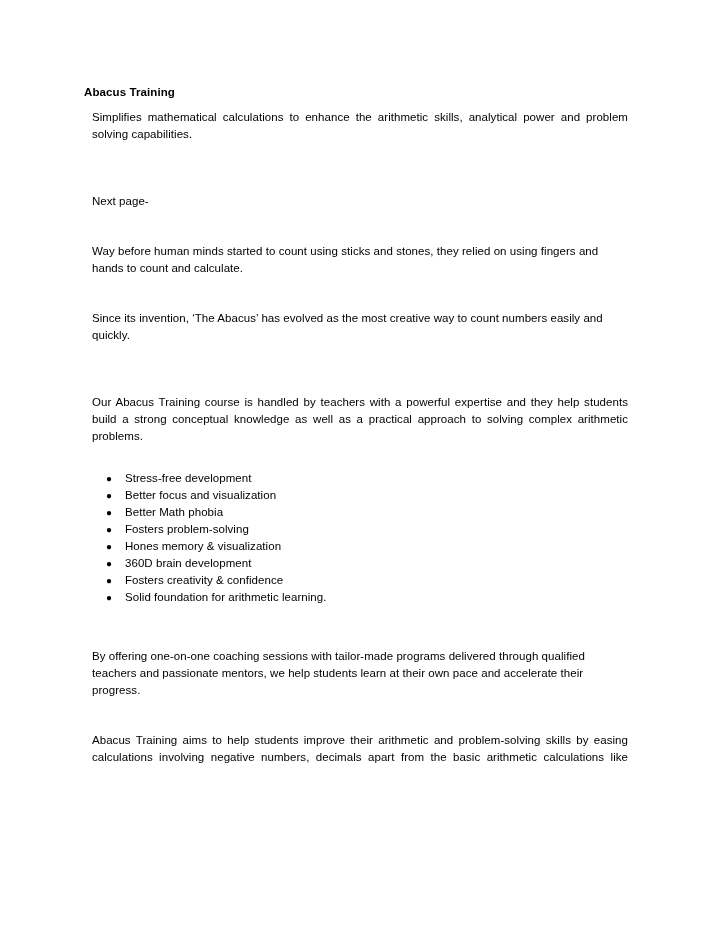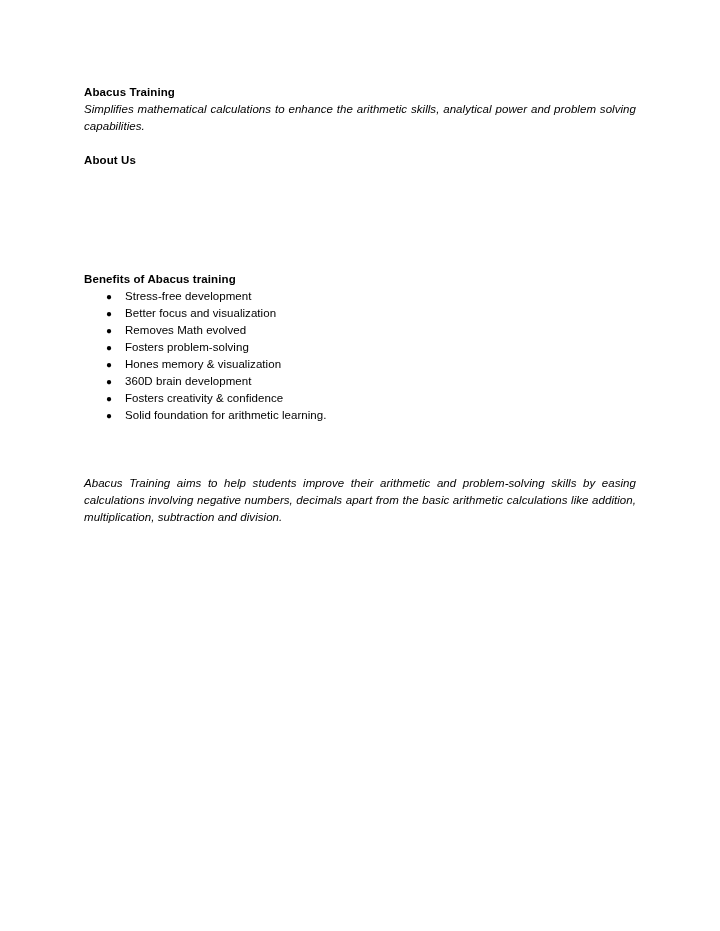--- a/index.html
+++ b/index.html
@@ -31,23 +31,22 @@
     font-weight: bold;
     line-height: 17px;
     margin: 0;
     text-align: left;
     letter-spacing: 0.1px;
   }
   .para {
     font-size: 11.5px;
     font-weight: normal;
     line-height: 17px;
-    margin: 0;
+    margin: 8px;
     letter-spacing: 0.05px;
-    font-style: italic;
   }
   .para.justify {
     text-align: justify;
     text-justify: inter-word;
   }
   .para.left {
     text-align: left;
   }
   .spacer {
     height: 17px;
@@ -85,53 +84,55 @@
 <body>
 
 <div class="page">
   <div class="content">
 
     <h2 class="heading">Abacus Training</h2>
     <p class="para justify">Simplifies mathematical calculations to enhance the arithmetic skills, analytical power and problem solving capabilities.</p>
 
     <div class="spacer"></div>
 
-    <h2 class="heading">About Us</h2>
+
+    <div class="spacer"></div>
+
+    <p class="para left">Next page-</p>
+
+    <div class="spacer"></div>
+
+    <p class="para left">Way before human minds started to count using sticks and stones, they relied on using fingers and hands to count and calculate.</p>
+
+    <div class="spacer"></div>
+
+    <p class="para left">Since its invention, ‘The Abacus’ has evolved as the most creative way to count numbers easily and quickly.</p>
 
     <div class="spacer"></div>
 
 
     <div class="spacer"></div>
 
+    <p class="para justify">Our Abacus Training course is handled by teachers with a powerful expertise and they help students build a strong conceptual knowledge as well as a practical approach to solving complex arithmetic problems.</p>
 
     <div class="spacer"></div>
 
-
-    <div class="spacer"></div>
-
-
-    <div class="spacer"></div>
-
-
-    <div class="spacer"></div>
-
-    <h2 class="heading">Benefits of Abacus training</h2>
 
     <ul class="bullet-list">
       <li class="bullet-item">
         <span class="bullet-dot">●</span>
         <span>Stress-free development</span>
       </li>
       <li class="bullet-item">
         <span class="bullet-dot">●</span>
         <span>Better focus and visualization</span>
       </li>
       <li class="bullet-item">
         <span class="bullet-dot">●</span>
-        <span>Removes Math evolved</span>
+        <span>Better Math phobia</span>
       </li>
       <li class="bullet-item">
         <span class="bullet-dot">●</span>
         <span>Fosters problem-solving</span>
       </li>
       <li class="bullet-item">
         <span class="bullet-dot">●</span>
         <span>Hones memory &amp; visualization</span>
       </li>
       <li class="bullet-item">
@@ -143,19 +144,20 @@
         <span>Fosters creativity &amp; confidence</span>
       </li>
       <li class="bullet-item">
         <span class="bullet-dot">●</span>
         <span>Solid foundation for arithmetic learning.</span>
       </li>
     </ul>
 
     <div class="spacer double"></div>
 
+    <p class="para left">By offering one-on-one coaching sessions with tailor-made programs delivered through qualified teachers and passionate mentors, we help students learn at their own pace and accelerate their progress.</p>
 
     <div class="spacer"></div>
 
     <p class="para justify">Abacus Training aims to help students improve their arithmetic and problem-solving skills by easing calculations involving negative numbers, decimals apart from the basic arithmetic calculations like addition, multiplication, subtraction and division.</p>
 
   </div>
 </div>
 
 </body></html>

